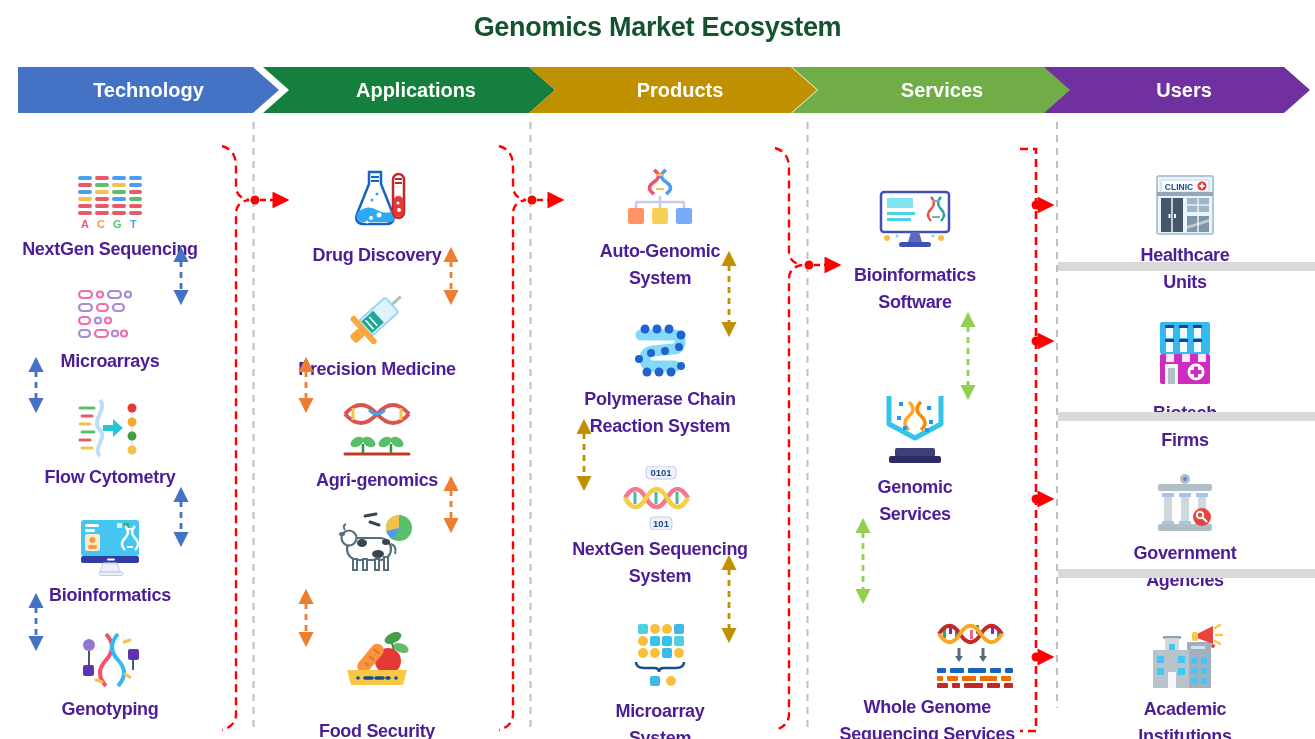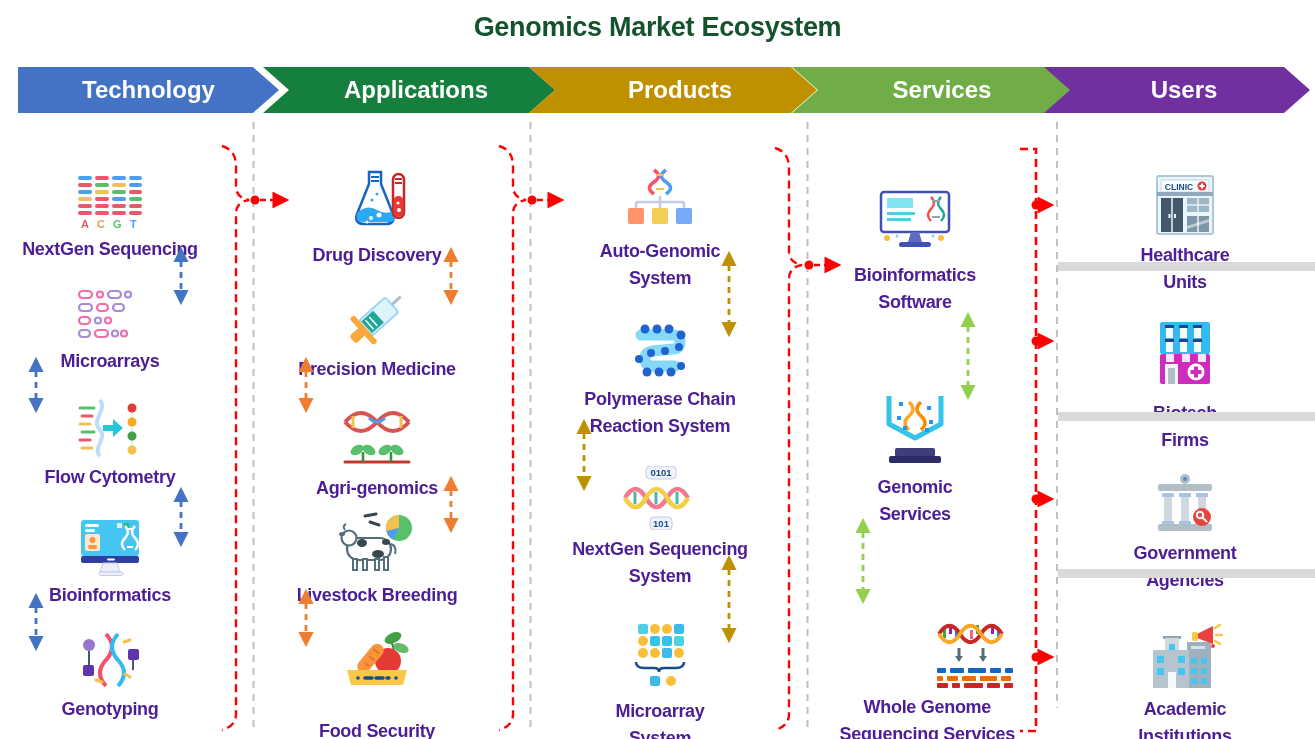--- a/index.html
+++ b/index.html
@@ -1,20 +1,20 @@
 <!DOCTYPE html>
 <html><head>
 <meta charset="utf-8">
 <style>
   html,body{margin:0;padding:0;background:#fff;}
   .canvas{position:relative;width:1315px;height:739px;background:#fff;overflow:hidden;
           font-family:"Liberation Sans",sans-serif;}
   .title{position:absolute;left:0;top:12px;width:100%;text-align:center;
          font-size:27px;font-weight:700;color:#14532d;letter-spacing:-0.3px;}
-  .hdr{position:absolute;top:67px;height:46px;color:#fff;font-size:24px;font-weight:700;
+  .hdr{position:absolute;top:67px;height:46px;color:#fff;font-size:20px;font-weight:700;
        display:flex;align-items:center;justify-content:center;z-index:3;
        clip-path:polygon(0 0,calc(100% - 26px) 0,100% 50%,calc(100% - 26px) 100%,0 100%);}
   .hdr.notched{clip-path:polygon(0 0,calc(100% - 26px) 0,100% 50%,calc(100% - 26px) 100%,0 100%,26px 50%);
        padding-left:14px;box-sizing:border-box;}
   .item{position:absolute;display:flex;flex-direction:column;align-items:center;gap:6px;z-index:2;margin-top:40px;}
   .ic{display:flex;align-items:center;justify-content:center;}
   .lbl{font-size:18px;line-height:27px;font-weight:700;color:#4c1d95;text-align:center;
        white-space:pre-line;letter-spacing:-0.3px;}
   .overlay{position:absolute;left:0;top:0;z-index:5;pointer-events:none;}
 </style>
@@ -212,21 +212,21 @@
               <path d="M29,26 v12"></path>
             </g>
           <rect x="13" y="14" width="6" height="36" rx="3" fill="#F9A93C"></rect>
           <rect x="1" y="27" width="13" height="10" rx="3" fill="#F9A93C"></rect>
         </g>
       </svg>
     </span>
     <div class="lbl">Precision Medicine</div>
   </div>
 
-  <div class="item" style="left:252px;top:368px;width:250px;gap:9px;">
+  <div class="item" style="left:252px;top:360px;width:250px;gap:9px;">
     <span class="ic">
       <svg width="72" height="58" viewBox="0 0 72 58">
         <path d="M4,14 Q20,-4 36,14 Q52,32 68,14" stroke="#D9534F" stroke-width="4" fill="none"></path>
         <path d="M4,14 Q20,32 36,14 Q52,-4 68,14" stroke="#D9534F" stroke-width="4" fill="none"></path>
         <g stroke="#F2C14E" stroke-width="3">
             <path d="M12,8 V20"></path>
             <path d="M60,8 V20"></path>
           </g>
         <path d="M28,10 Q36,18 44,10" stroke="#4D9DF0" stroke-width="3" fill="none"></path>
         <path d="M4,54 H68" stroke="#C0392B" stroke-width="3" stroke-linecap="round"></path>
@@ -262,21 +262,20 @@
         <ellipse cx="5" cy="22" rx="3" ry="2" fill="#546E7A"></ellipse>
         <g fill="#fff" stroke="#546E7A" stroke-width="2">
             <rect x="16" y="47" width="4" height="11"></rect>
             <rect x="26" y="47" width="4" height="11"></rect>
             <rect x="38" y="47" width="4" height="11"></rect>
             <rect x="47" y="45" width="4" height="13"></rect>
           </g>
         <path d="M54,32 q6,2 4,10" stroke="#546E7A" stroke-width="2" fill="none"></path>
       </svg>
     </span>
-    <div class="lbl">Livestock Breeding</div>
   </div>
 
   <div class="item" style="left:252px;top:588px;width:250px;gap:30px;">
     <span class="ic">
       <svg width="72" height="60" viewBox="0 0 72 60">
         <path d="M50,14 q4,6 2,12" stroke="#2E7D32" stroke-width="2" fill="none"></path>
         <ellipse cx="52" cy="10" rx="9" ry="5" fill="#43A047" transform="rotate(-25 52 10)"></ellipse>
         <ellipse cx="60" cy="20" rx="8" ry="4.5" fill="#66BB6A" transform="rotate(20 60 20)"></ellipse>
         <circle cx="47" cy="33" r="13" fill="#E53935"></circle>
         <g transform="rotate(40 30 32)">

